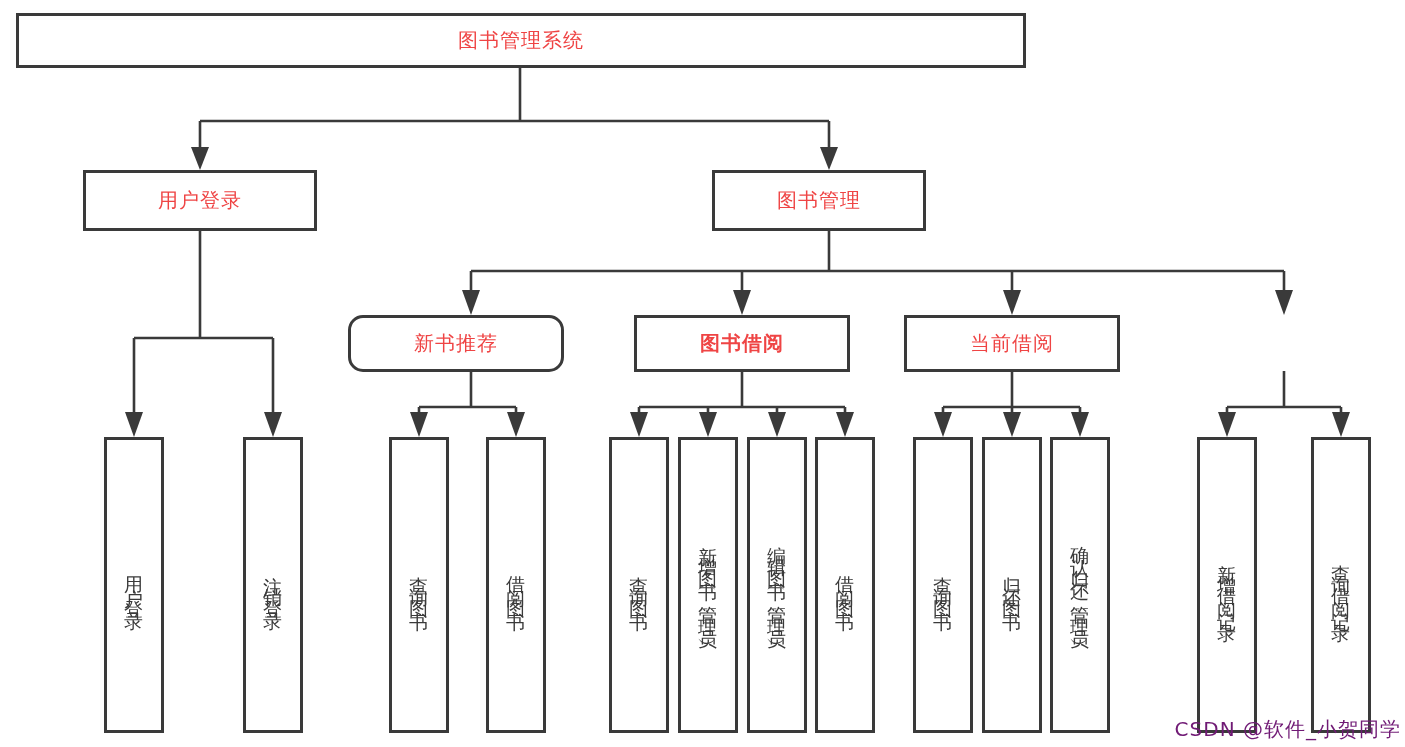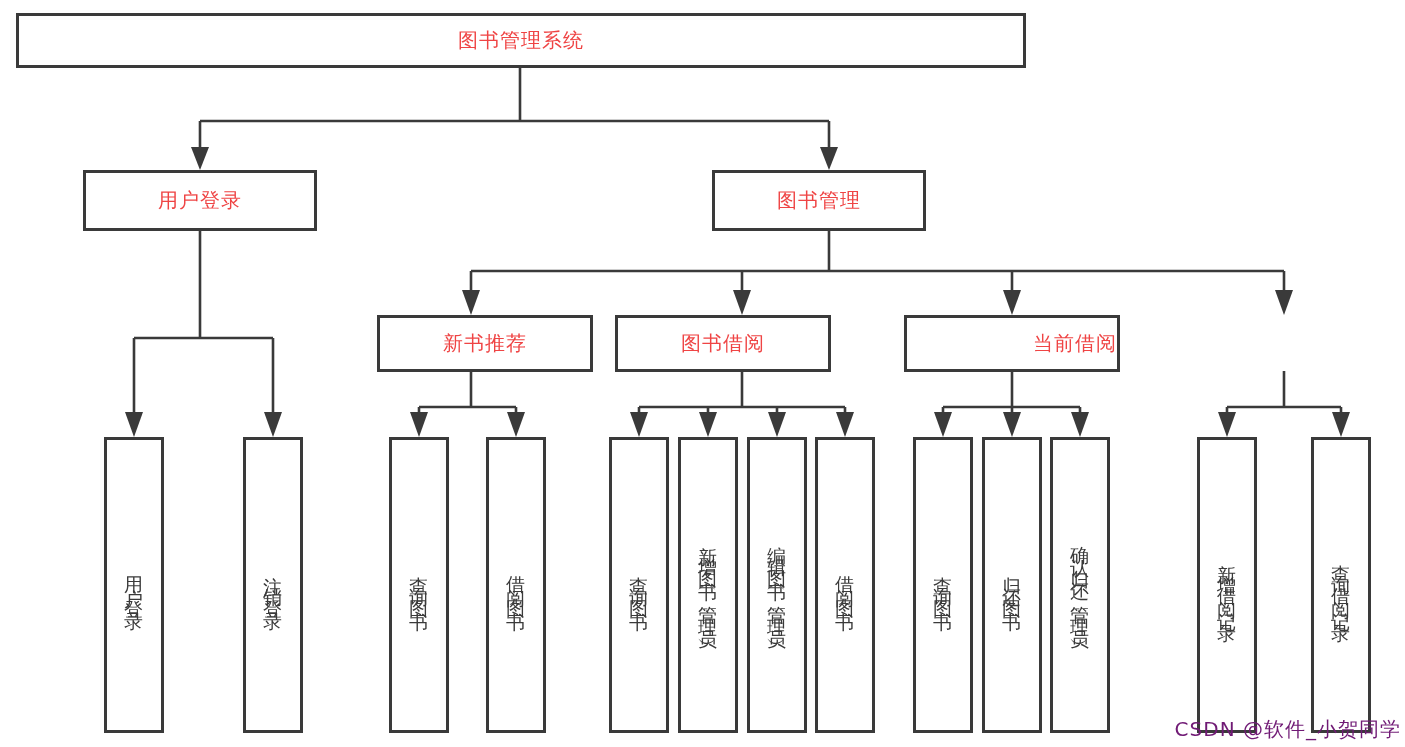--- a/index.html
+++ b/index.html
@@ -126,27 +126,27 @@
     <span class="hlabel">图书管理系统</span>
   </div>
 
   <div class="node lvl1" style="left:83px; width:234px;">
     <span class="hlabel">用户登录</span>
   </div>
   <div class="node lvl1" style="left:712px; width:214px;">
     <span class="hlabel">图书管理</span>
   </div>
 
-  <div class="node lvl2" style="left:377px;">
+  <div class="node lvl2" style="left:348px;border-radius:15px;">
     <span class="hlabel">新书推荐</span>
   </div>
-  <div class="node lvl2" style="left:615px;">
+  <div class="node lvl2" style="left:634px;font-weight:bold;">
     <span class="hlabel">图书借阅</span>
   </div>
-  <div class="node lvl2" style="left:904px;justify-content:flex-end;">
+  <div class="node lvl2" style="left:904px;">
     <span class="hlabel">当前借阅</span>
   </div>
 
   <div class="node vert" style="left:104px;">
     <span class="vlabel">用户登录</span>
   </div>
   <div class="node vert" style="left:243px;">
     <span class="vlabel">注销登录</span>
   </div>
 

